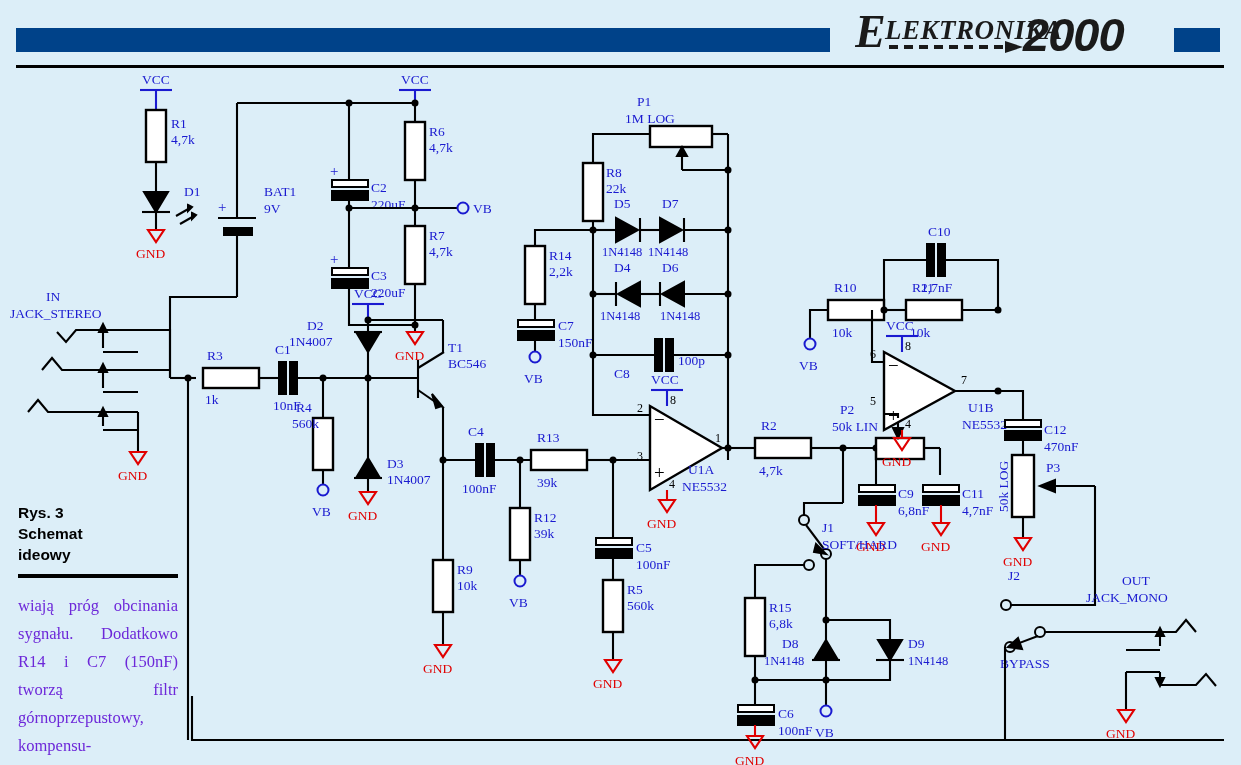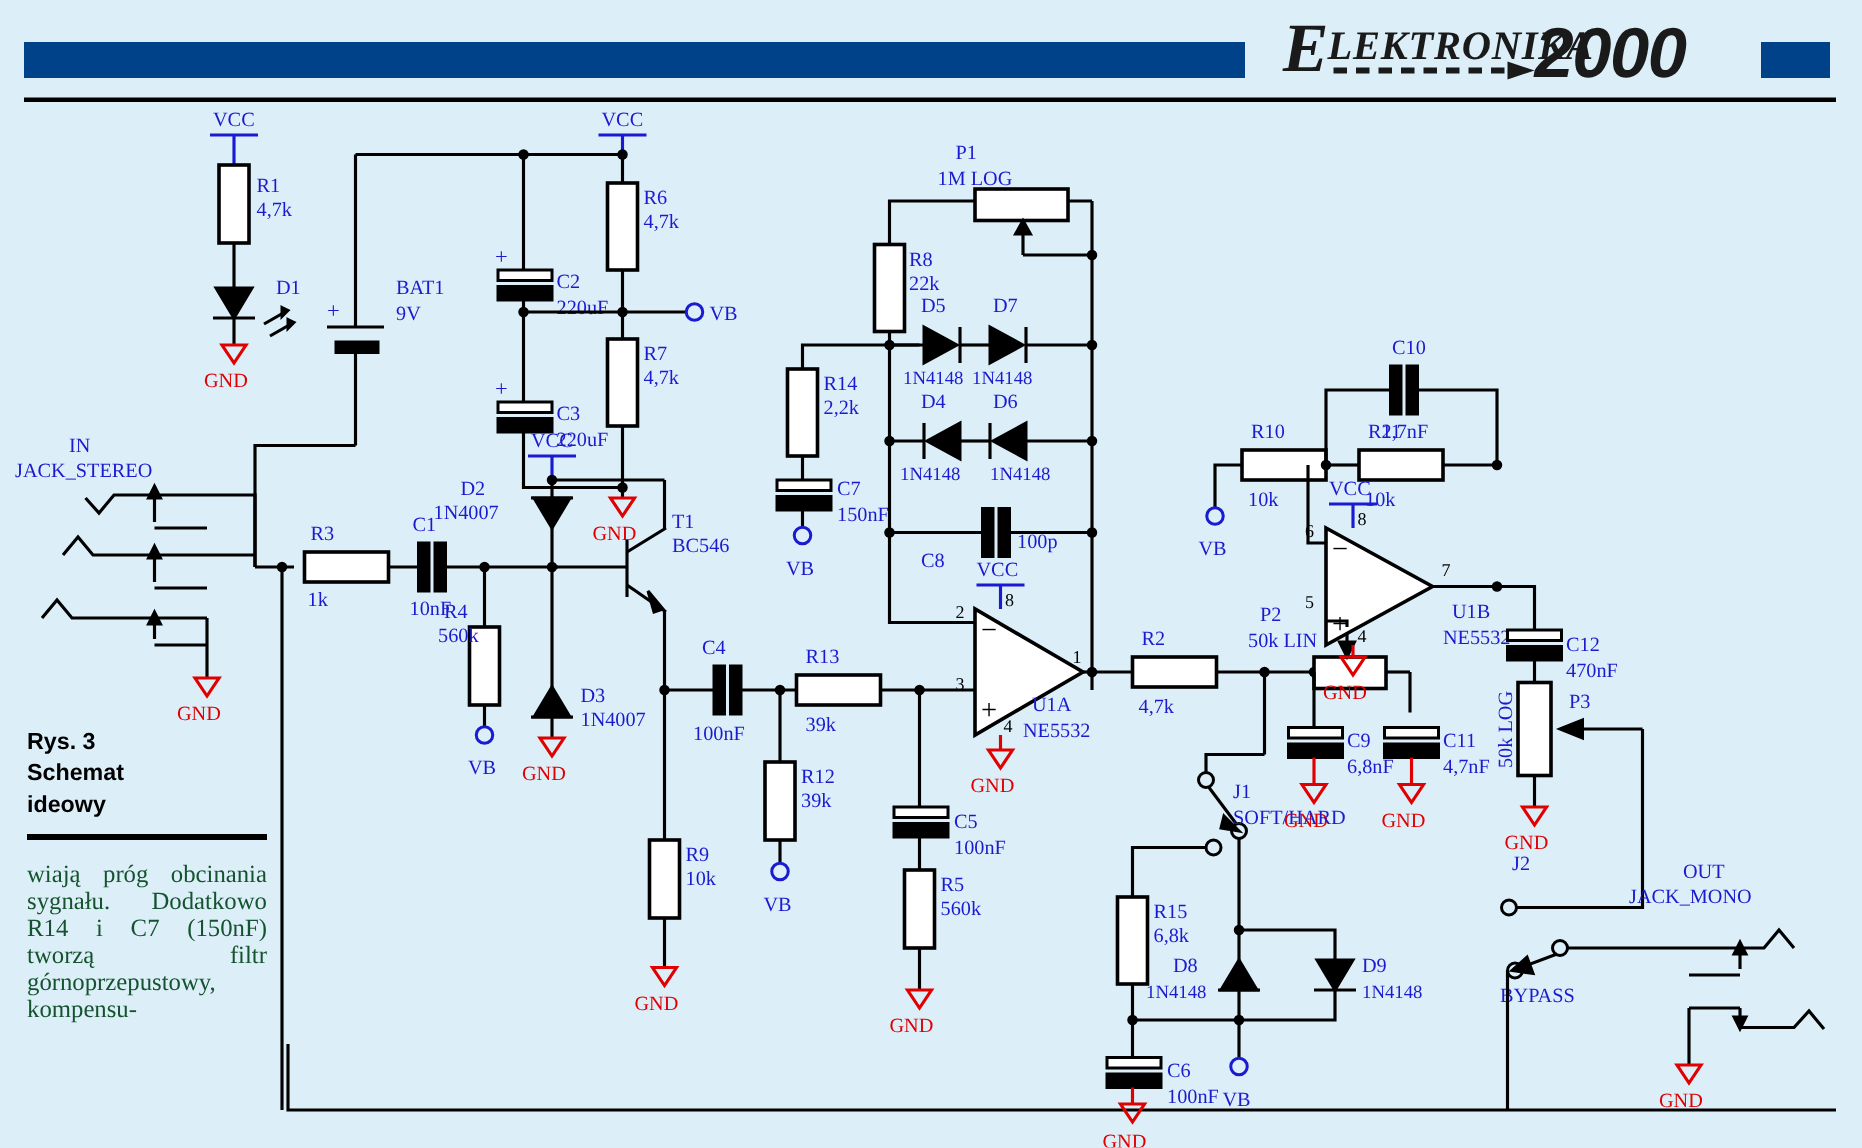--- a/index.html
+++ b/index.html
@@ -12,26 +12,26 @@
   #root{position:relative;width:1241px;height:765px;}
 
   
   #header{position:absolute;left:0;top:0;width:1241px;height:74px;}
   .hdr-bar{position:absolute;left:16px;top:28px;width:814px;height:24px;background:#004289;}
   .hdr-sq{position:absolute;left:1174px;top:28px;width:46px;height:24px;background:#004289;}
   .hdr-rule{position:absolute;left:16px;top:65px;width:1208px;height:3px;background:#000;}
   #logo{position:absolute;left:855px;top:5px;width:310px;height:50px;}
 
   
-  #caption{position:absolute;left:18px;top:484px;width:160px;}
+  #caption{position:absolute;left:18px;top:502px;width:160px;}
   .cap-title{font-family:"Liberation Sans",sans-serif;font-weight:bold;font-size:15.5px;
              color:#000;line-height:21px;}
   .cap-rule{width:160px;height:3.5px;background:#000;margin:9px 0 14px 0;}
-  .cap-body{font-family:"Liberation Serif",serif;font-size:16.5px;color:#14532d;
-            line-height:18px;text-align:justify;}
+  .cap-body{font-family:"Liberation Serif",serif;font-size:16.5px;color:#6d28d9;
+            line-height:28px;text-align:justify;}
 
   
   #sch{position:absolute;left:0;top:60px;width:1241px;height:705px;}
   svg text{font-family:"Liberation Serif",serif;}
   .lbl{fill:#1a1ad0;font-size:13.5px;}
   .lbl-sm{fill:#1a1ad0;font-size:12.5px;}
   .gnd-t{fill:#e00000;font-size:13.5px;}
   .pin{fill:#000;font-size:12px;}
   .wire{stroke:#000;stroke-width:2.1;fill:none;}
   .wire-b{stroke:#1a1ad0;stroke-width:2.1;fill:none;}

